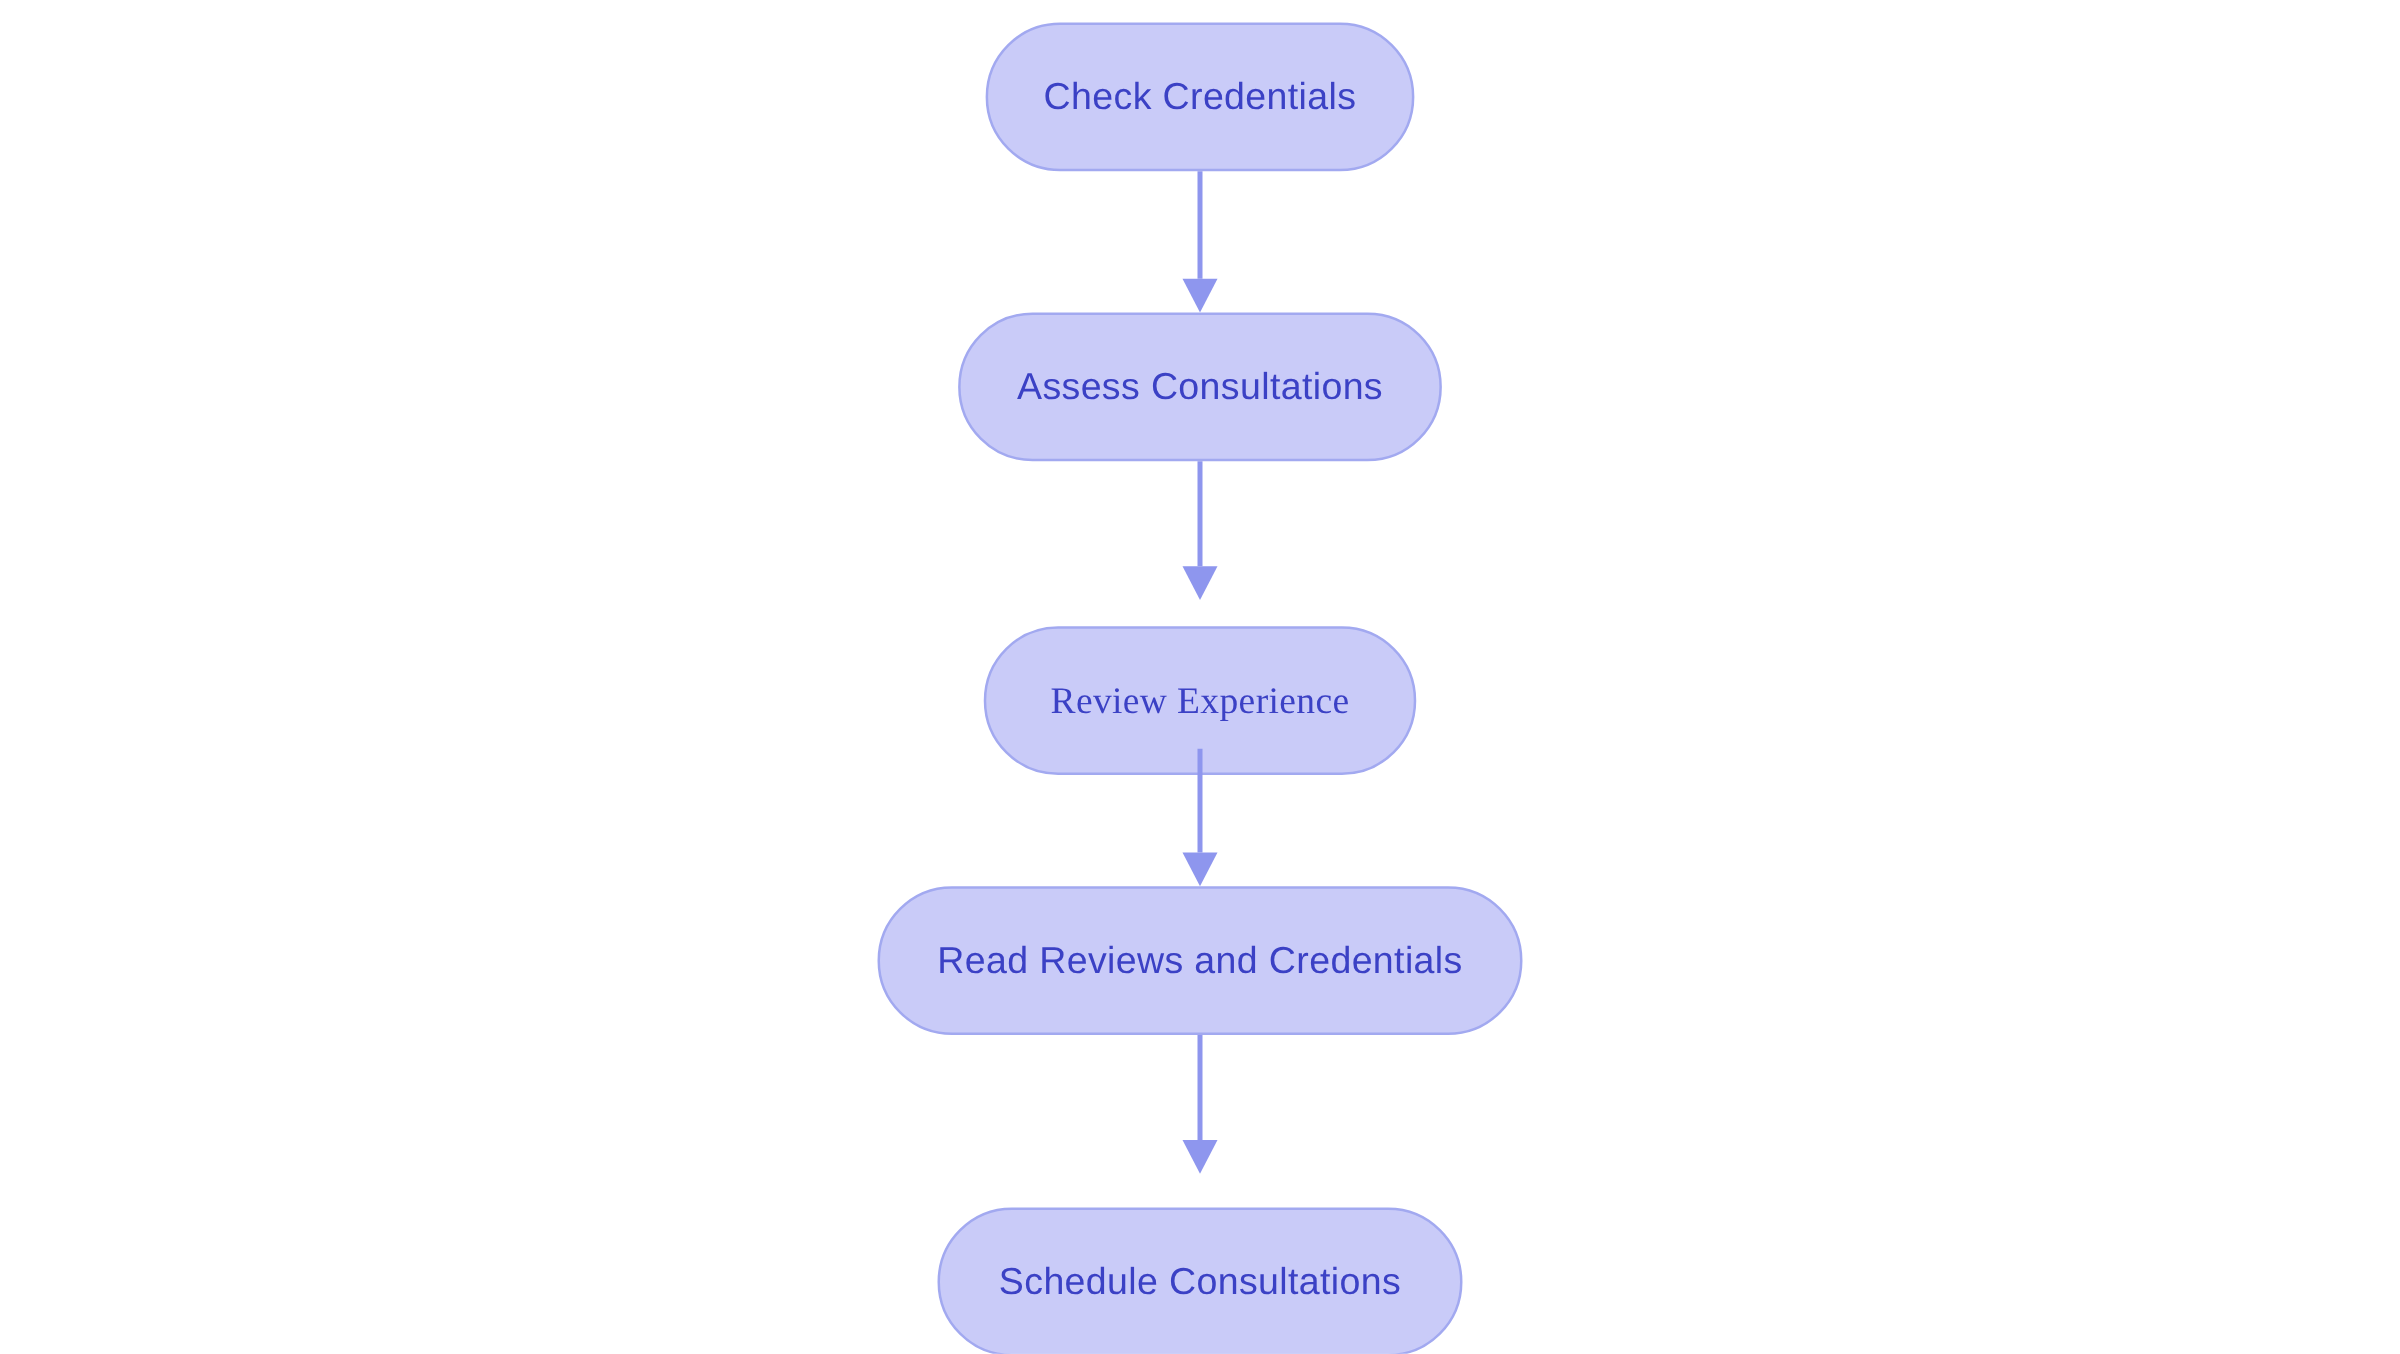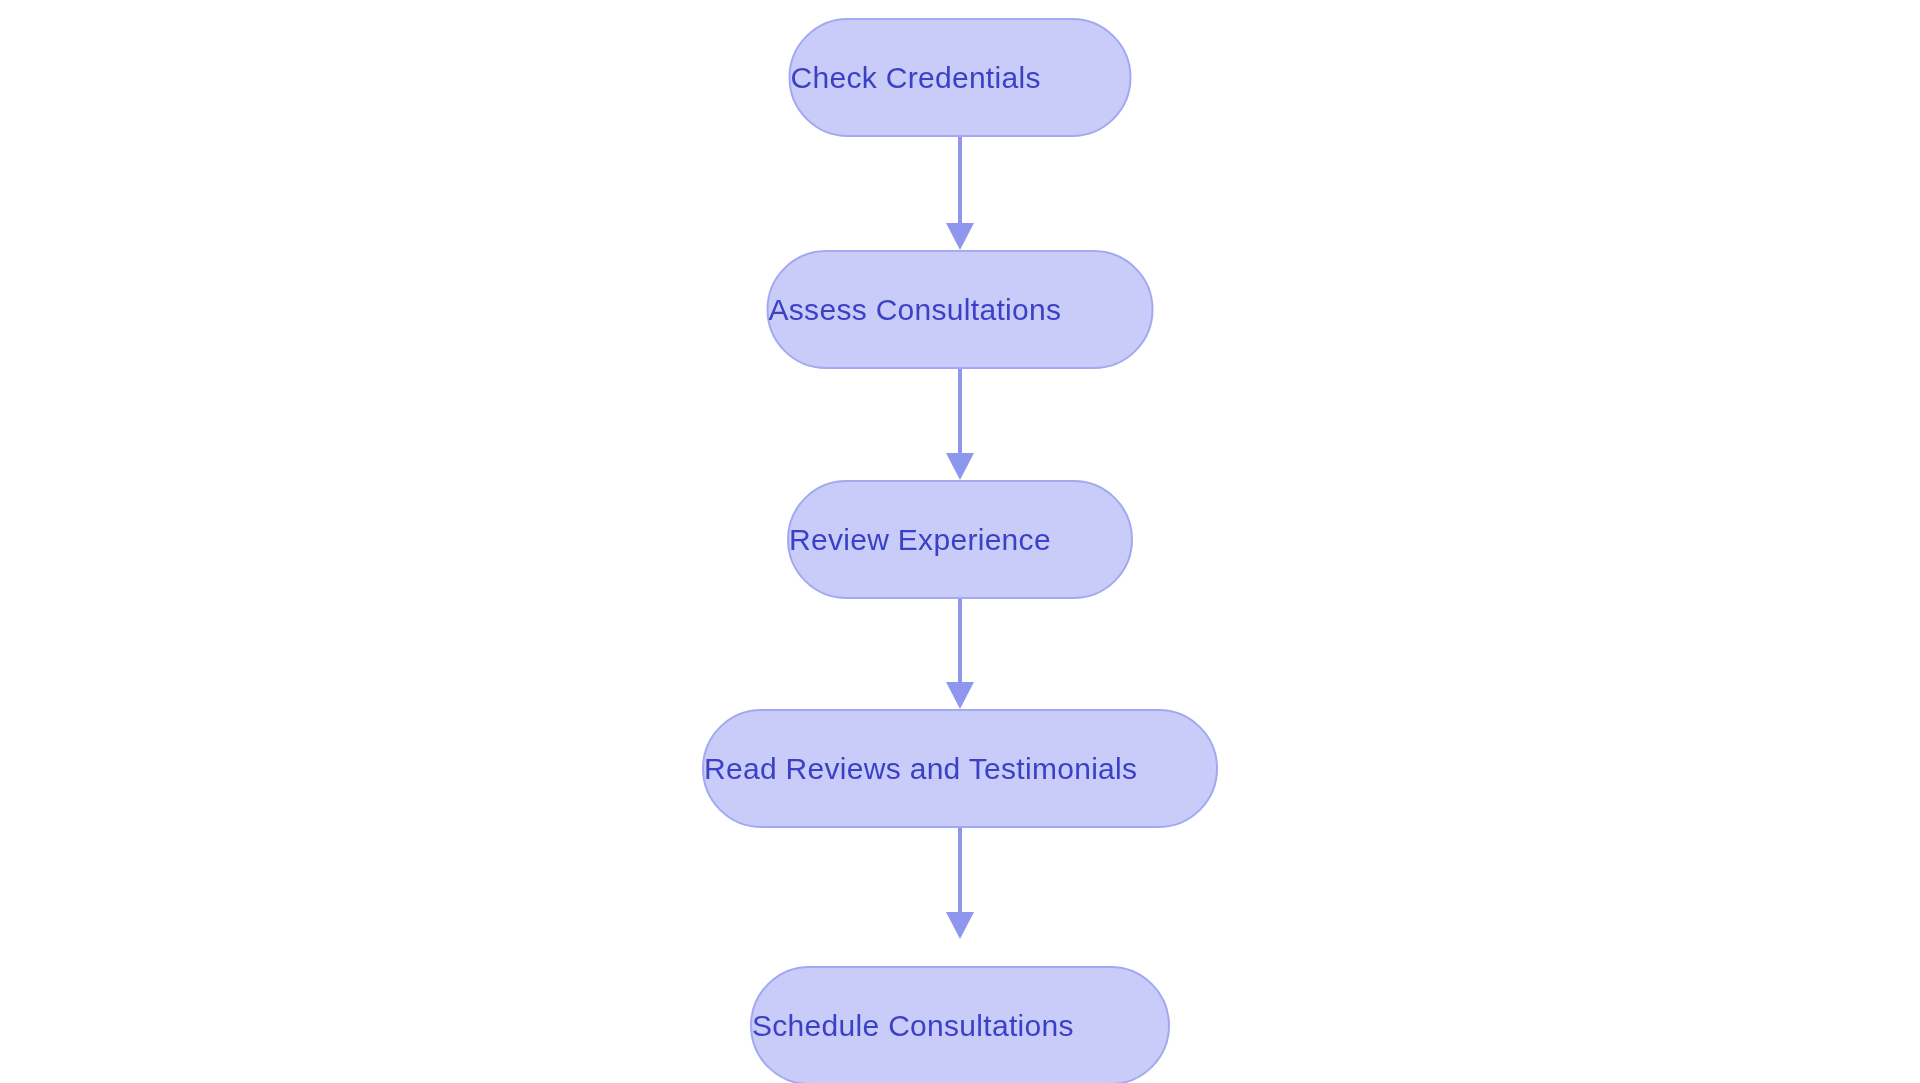--- a/index.html
+++ b/index.html
@@ -26,29 +26,30 @@
   .flow-node {
     position: absolute;
     left: 960px;
     transform: translateX(-50%);
     height: 119px;
     background: var(--node-fill);
     border: 2px solid var(--node-border);
     border-radius: 60px;
     display: flex;
     align-items: center;
+    justify-content: center;
     color: var(--node-text);
     font-size: 30px;
     font-weight: 400;
     letter-spacing: 0.3px;
     white-space: nowrap;
   }
   .node-1 { top: 18px;  width: 343px; }
   .node-2 { top: 250px; width: 387px; }
-  .node-3 { top: 480px; width: 346px; }
+  .node-3 { top: 501px; width: 346px; font-family: Liberation Serif, serif; }
   .node-4 { top: 709px; width: 516px; }
   .node-5 { top: 966px; width: 420px; }
 
   .flow-arrow {
     position: absolute;
     left: 960px;
     transform: translateX(-50%);
     width: 28px;
     display: flex;
     flex-direction: column;
@@ -98,21 +99,21 @@
   <div class="flow-node node-3">
     <span>Review Experience</span>
   </div>
 
   <div class="flow-arrow arrow-3">
     <div class="arrow-stem"></div>
     <div class="arrow-head"></div>
   </div>
 
   <div class="flow-node node-4">
-    <span>Read Reviews and Testimonials</span>
+    <span>Read Reviews and Credentials</span>
   </div>
 
   <div class="flow-arrow arrow-4">
     <div class="arrow-stem"></div>
     <div class="arrow-head"></div>
   </div>
 
   <div class="flow-node node-5">
     <span>Schedule Consultations</span>
   </div>

